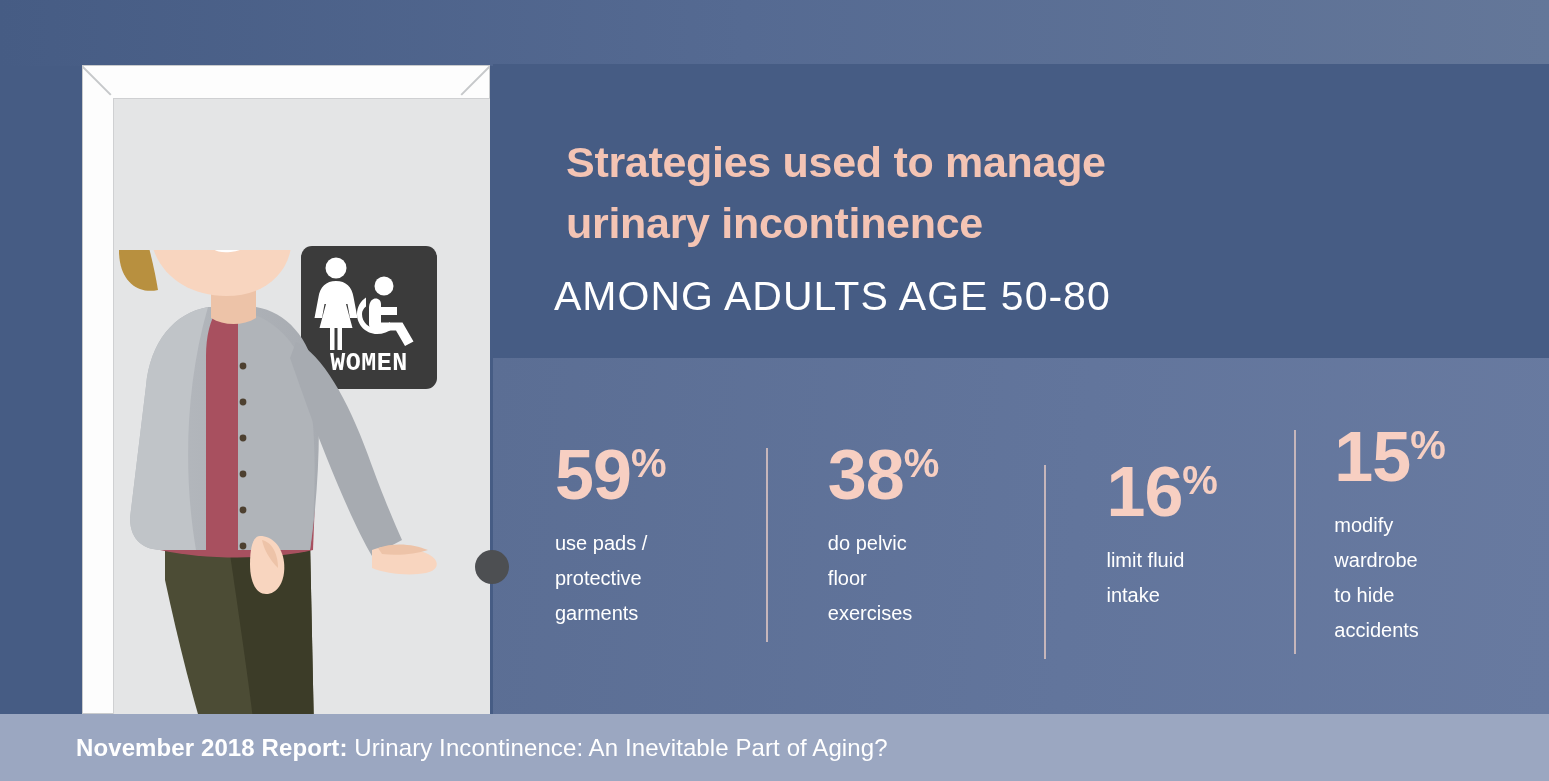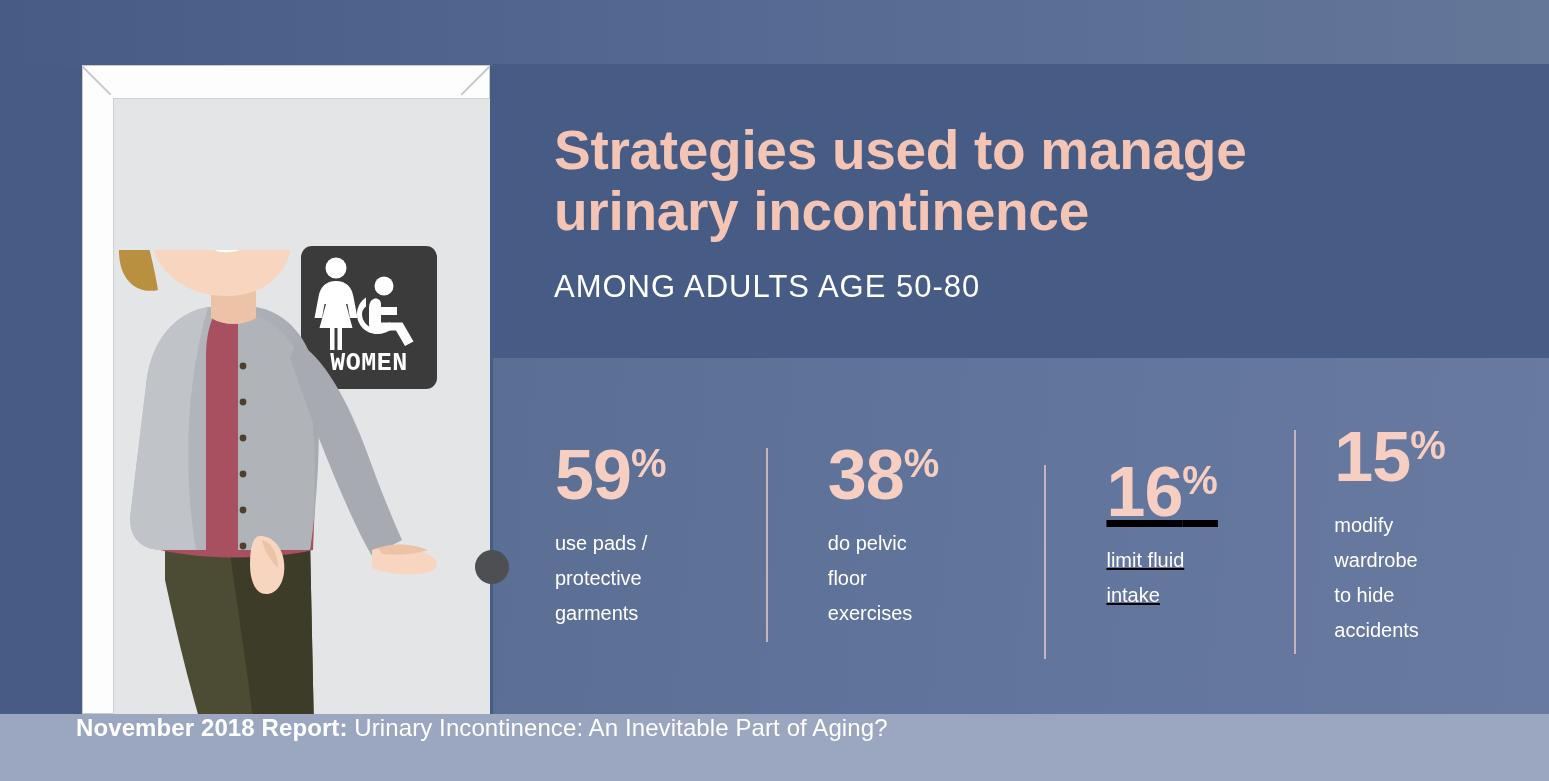--- a/index.html
+++ b/index.html
@@ -50,21 +50,21 @@
     background: #465c84;
   }
 
   
   .footer-bar {
     position: absolute;
     left: 0; top: 714px;
     width: 1549px; height: 67px;
     background: #9ba7c1;
     display: flex;
-    align-items: flex-start;
+    align-items: center;
   }
   .footer-text {
     margin-left: 76px;
     color: #ffffff;
     font-size: 24px;
     letter-spacing: .1px;
     white-space: nowrap;
   }
   .footer-text b {
     font-weight: 700;
@@ -154,51 +154,51 @@
   .woman svg { display: block; }
 
   
   .headline {
     position: absolute;
     left: 554px; top: 120px;
     width: 880px;
   }
   .headline-title {
     color: #f4c4b4;
-    font-size: 55px;
+    font-size: 43px;
     line-height: 61px;
     font-weight: 700;
     letter-spacing: -0.3px;
-    margin: 0;
+    margin: 12px;
   }
   .headline-sub {
     color: #ffffff;
-    font-size: 31px;
+    font-size: 41px;
     font-weight: 300;
     letter-spacing: 1.0px;
-    margin: 27px 0 0 0;
+    margin: 19px 0 0 0;
     white-space: nowrap;
   }
 
   
   .stats-row {
     position: absolute;
     left: 493px; top: 410px;
     width: 1056px; height: 250px;
     display: flex;
     align-items: center;
   }
   .stat {
     position: relative;
     box-sizing: border-box;
     padding-left: 62px;
   }
   .stat-0 { width: 282px; }
   .stat-1 { width: 288px; }
-  .stat-2 { width: 258px; text-decoration: underline; }
+  .stat-2 { width: 258px; }
   .stat-3 { width: 264px; padding-left: 40px; }
 
   .stat-divider {
     position: absolute;
     left: 0; top: 8px;
     width: 2px;
     height: 194px;
     background: #c6b6bb;
   }
   .stat-3 .stat-divider { height: 224px; }

